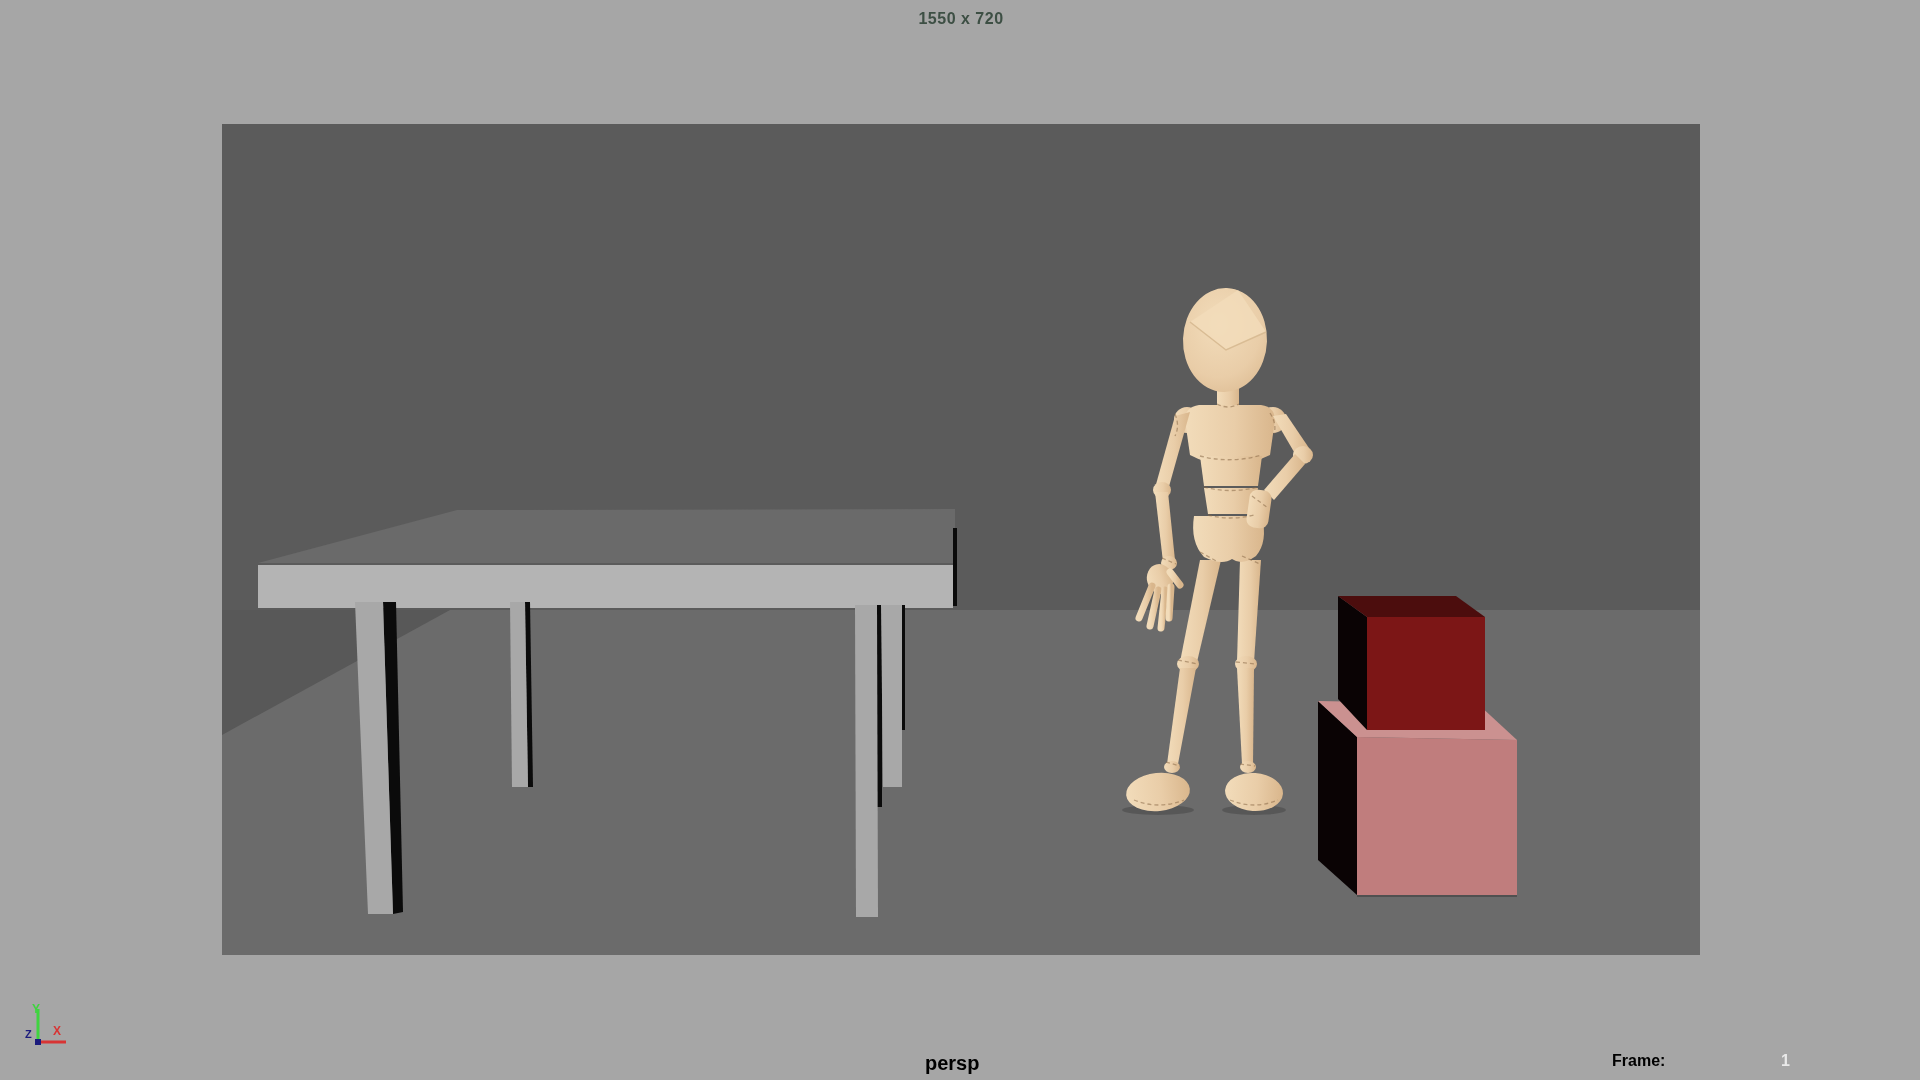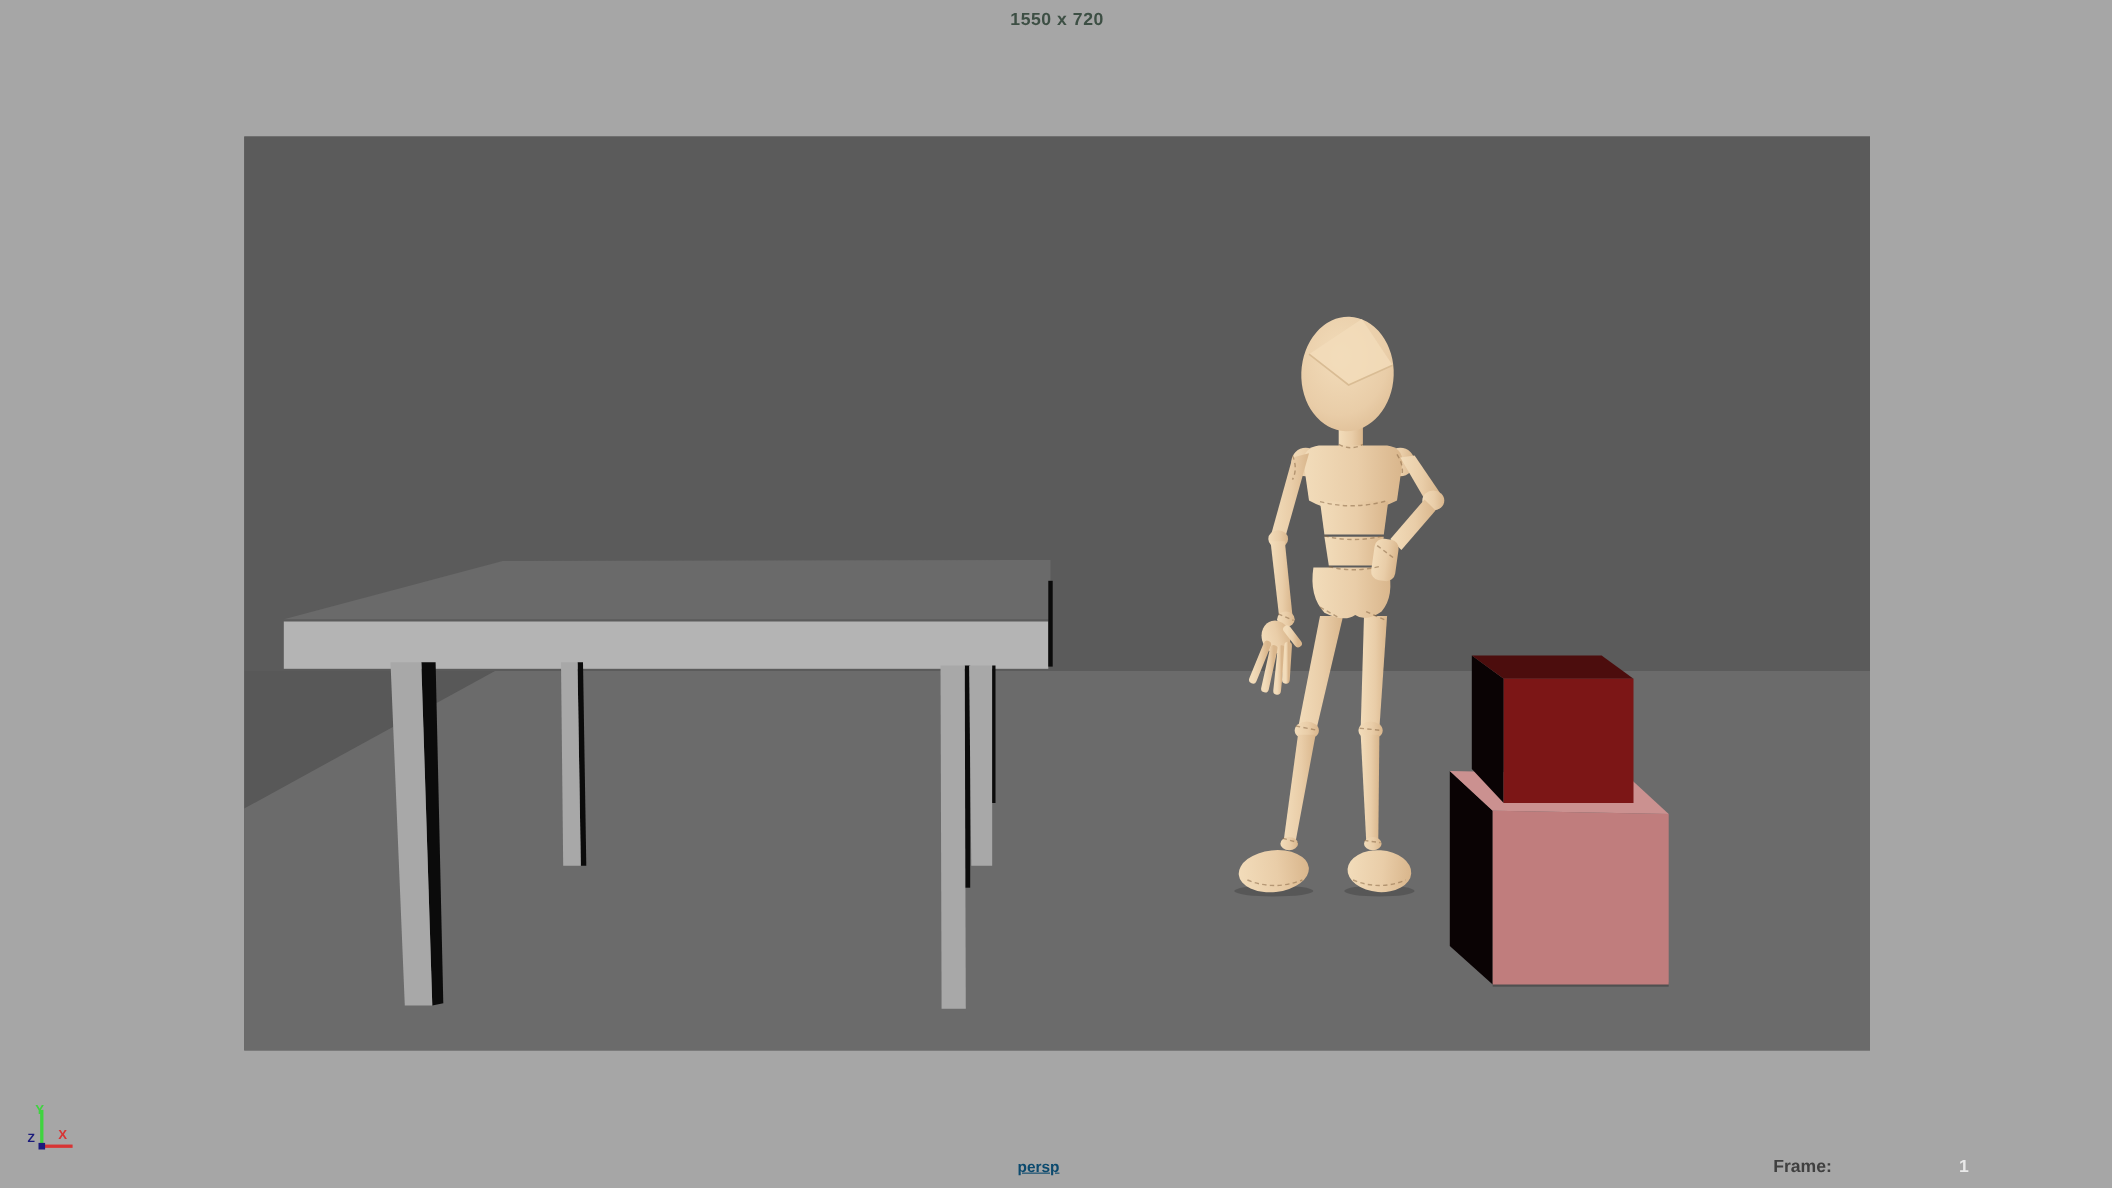--- a/index.html
+++ b/index.html
@@ -16,25 +16,25 @@
     font-size:16px;font-weight:bold;color:#3d4f44;
     letter-spacing:0.5px;
   }
   .viewport{
     position:absolute;left:222px;top:124px;width:1478px;height:831px;
     background:#5b5b5b;
   }
   .viewport svg{display:block;}
   .cam-label{
     position:absolute;left:925px;top:1052px;
-    font-size:14px;font-weight:bold;color:#0c4a6e;text-decoration:underline;
+    font-size:20px;font-weight:bold;color:#000000;
   }
   .frame-label{
     position:absolute;left:1612px;top:1052px;
-    font-size:16px;font-weight:bold;color:#404040;
+    font-size:16px;font-weight:bold;color:#000000;
   }
   .frame-value{
     position:absolute;left:1781px;top:1052px;
     font-size:16px;font-weight:bold;color:#e9e9e9;
   }
   .axis-gizmo{
     position:absolute;left:20px;top:995px;
   }
 </style>
 </head>

